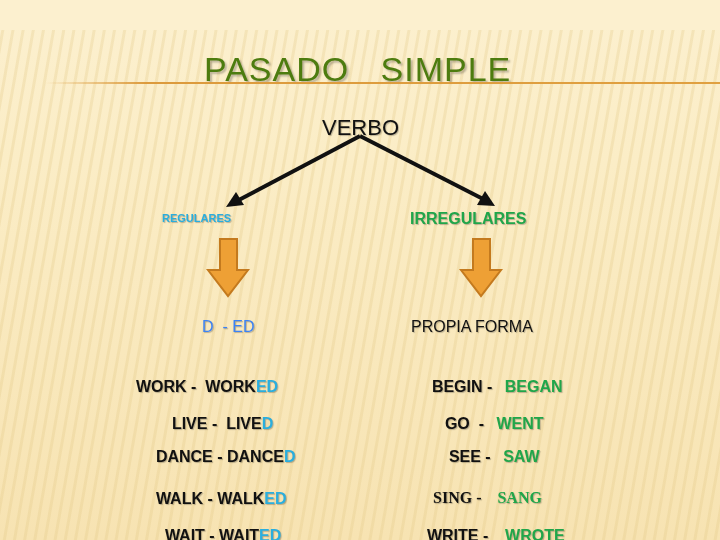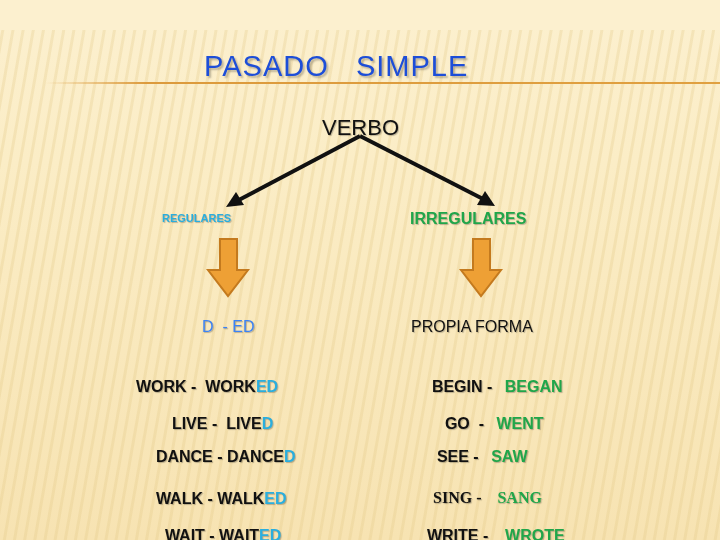--- a/index.html
+++ b/index.html
@@ -9,21 +9,21 @@
       background:
         repeating-linear-gradient(100deg, rgba(230,205,140,0.0) 0px, rgba(230,205,140,0.0) 6px, rgba(225,198,130,0.28) 7px, rgba(225,198,130,0.28) 9px, rgba(230,205,140,0.0) 10px),
         linear-gradient(180deg, #fcf0cf 0%, #fbedc6 30%, #f7e3b2 100%);
     }
     .top-band {
       position: absolute; left: 0; top: 0; width: 720px; height: 30px;
       background: #fcf0cf;
     }
     .title {
       position: absolute; left: 204px; top: 50px;
-      font-size: 29px; font-weight: normal; color: #1d4ed8;
+      font-size: 34px; font-weight: normal; color: #4d7c0f;
       letter-spacing: 1px; white-space: pre;
       text-shadow: 2px 2px 2px rgba(0,0,0,0.25);
     }
     .title-rule {
       position: absolute; left: 45px; top: 82px; width: 675px; height: 2px;
       background: linear-gradient(90deg, rgba(220,150,50,0) 0%, #dc9a3c 15%, #e0a040 100%);
     }
     .lbl {
       position: absolute; font-weight: bold; white-space: pre;
       text-shadow: 1px 1px 1px rgba(0,0,0,0.25);
@@ -87,21 +87,21 @@
 <div class="pair" style="left:156px; top:509px;">
   <span>WAIT - </span><span>WAIT</span><span class="hl-blue">ED</span>
 </div>
 
 <div class="pair" style="left:423px; top:360px;">
   <span>BEGIN - </span><span class="hl-green">BEGAN</span>
 </div>
 <div class="pair" style="left:436px; top:397px;">
   <span>GO  - </span><span class="hl-green">WENT</span>
 </div>
-<div class="pair" style="left:428px; top:430px;">
+<div class="pair" style="left:440px; top:430px;">
   <span>SEE - </span><span class="hl-green">SAW</span>
 </div>
 <div class="pair" style="left:425px; top:471px;font-family:Liberation Serif, serif;">
   <span>SING -  </span><span class="hl-green">SANG</span>
 </div>
 <div class="pair" style="left:418px; top:509px;">
   <span>WRITE -  </span><span class="hl-green">WROTE</span>
 </div>
 
 </body></html>

